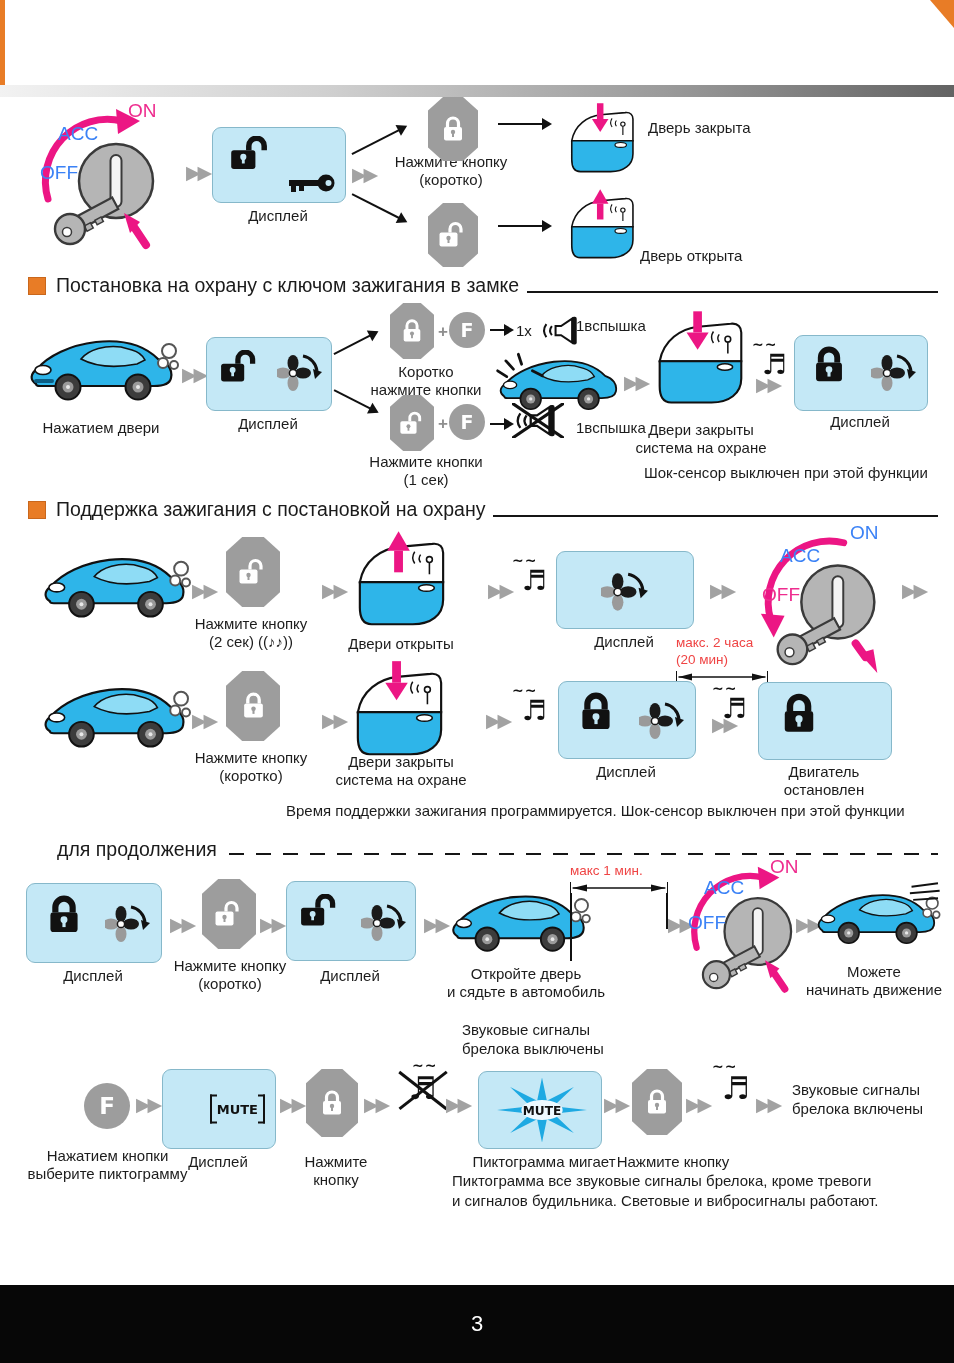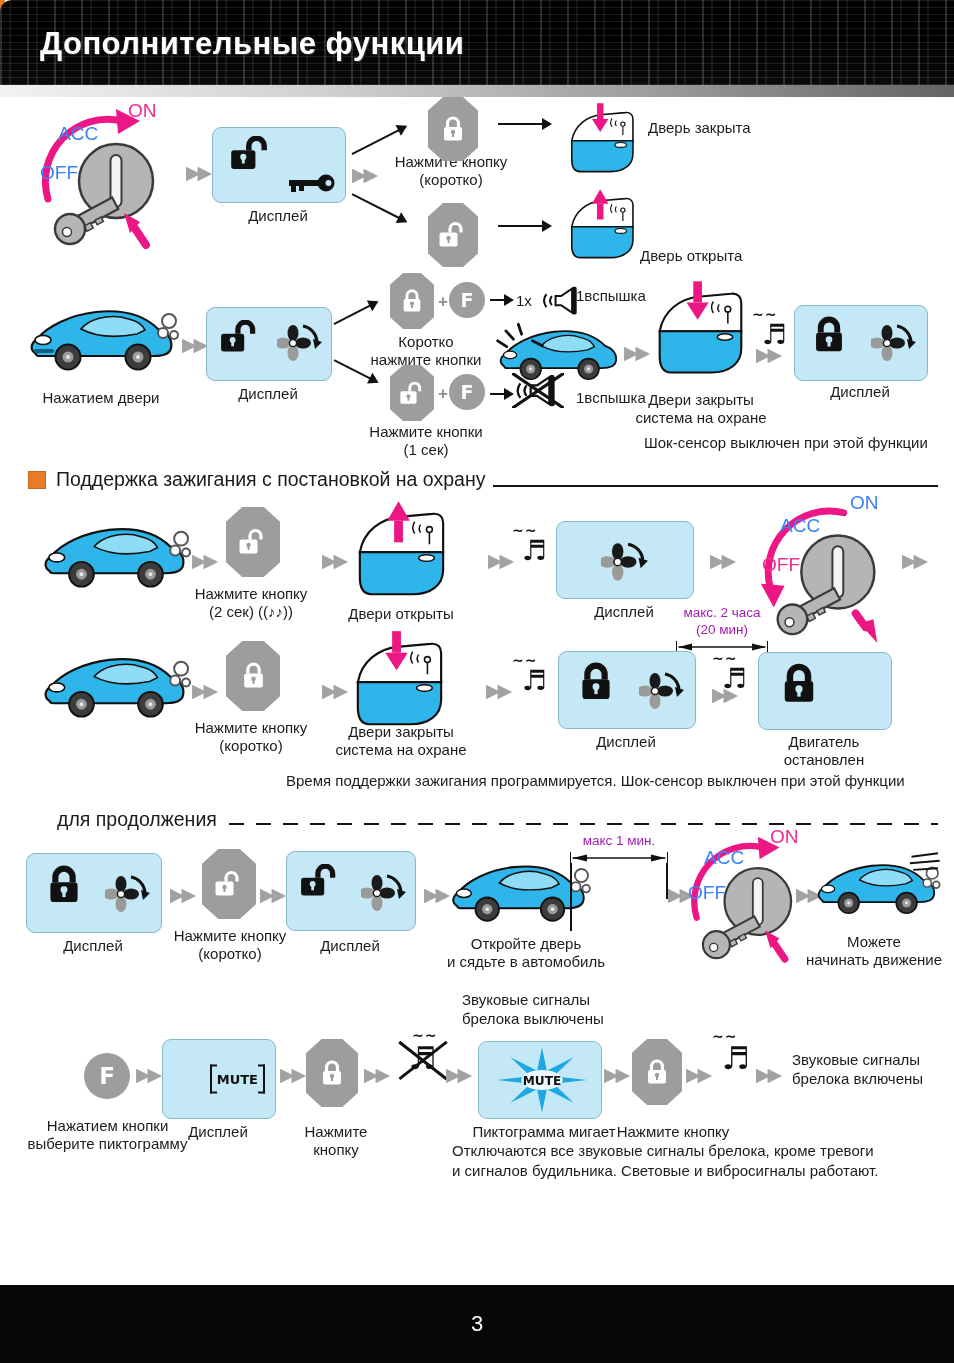--- a/index.html
+++ b/index.html
@@ -43,42 +43,39 @@
   .rot-dn{transform:rotate(27deg);transform-origin:left center}
   .tnote{position:absolute;line-height:1}
   .tilde{display:block;font-family:"DejaVu Sans",sans-serif;font-size:14px;font-weight:bold;letter-spacing:1px;color:#111}
   .notes{display:inline-block;font-family:"DejaVu Sans",sans-serif;font-size:28px;color:#111;margin-left:10px;line-height:1}
   .xnote{position:relative}
   .xnote::before,.xnote::after{content:"";position:absolute;left:-16px;right:-16px;top:52%;height:2.6px;background:#111}
   .xnote::before{transform:rotate(38deg)}
   .xnote::after{transform:rotate(-38deg)}
   .ilbl{position:absolute;font-size:19px;color:#3b82f6;line-height:1}
   .pk{color:#ee2c8e}
-  .meas{position:absolute;text-align:center;font-size:13.5px;line-height:1.25;color:#a21caf}
+  .meas{position:absolute;text-align:left;font-size:13.5px;line-height:1.25;color:#ef4444}
   .meas span{display:block}
   .marr{position:relative;height:12px;border-left:1.5px solid #111;border-right:1.5px solid #111;margin-top:2px}
   .vline{position:absolute;width:1.5px;background:#111}
   .spk{position:absolute;display:flex;align-items:center;gap:7px;font-size:15px;color:#1c1c1c}
   .mute-brk{position:absolute;right:10px;top:50%;transform:translateY(-50%);padding:8px 7px;font-size:13px;font-weight:bold;
             font-family:"DejaVu Sans",sans-serif;color:#111;line-height:1}
   .mute-brk::before{content:"";position:absolute;left:0;top:0;bottom:0;width:5px;border:2.4px solid #111;border-right:none}
   .mute-brk::after{content:"";position:absolute;right:0;top:0;bottom:0;width:5px;border:2.4px solid #111;border-left:none}
   .footer{position:absolute;left:0;bottom:0;width:954px;height:78px;background:#070707;display:flex;align-items:center;justify-content:center}
   .pnum{color:#fff;font-size:22px}
 </style>
 </head>
 <body>
 
 <div class="page">
 
   <div class="corner-tl"></div>
   <div class="corner-tr"></div>
-  <div class="banner">
-    <span class="hdr-title">Дополнительные функции</span>
-  </div>
   <div class="hdr-strip"></div>
   <div style="height:97px"></div>
 
   <div>
     <div class="diagram" style="height:172px">
 
       <div class="abs" style="left:34px;top:4px;width:140px;height:150px">
         <svg width="140" height="150" viewBox="0 0 140 150" style="overflow:visible">
           <path d="M14 98 A62 62 0 0 1 88 20" fill="none" stroke="#ec1684" stroke-width="7" stroke-linecap="round"></path>
           <polygon points="82,8 106,20 84,33" fill="#ec1684"></polygon>
@@ -179,20 +176,25 @@
             <rect x="43" y="12" width="9" height="22"></rect>
             <polygon points="36,12 59,12 47.5,-8"></polygon>
           </g>
       </svg>
       <div class="lab" style="left:648px;top:22px">Дверь закрыта</div>
       <div class="lab" style="left:640px;top:150px">Дверь открыта</div>
     </div>
   </div>
 
   <div>
+    <div class="sec-title">
+      <span class="bullet"></span>
+      <span>Постановка на охрану с ключом зажигания в замке</span>
+      <span class="rule"></span>
+    </div>
     <div class="diagram" style="height:194px">
 
       <svg class="abs" style="left:26px;top:30px;overflow:visible" width="150" viewBox="0 0 150 80">
         <path d="M10 55 C4 51 4 45 11 40 C22 27 44 16 70 13 C98 10 119 17 132 30 C141 33 147 40 145 49 C144 54 138 57 128 57 L14 57 C11 57 10 56 10 55 Z" fill="#2eb5e9" stroke="#111" stroke-width="2.2"></path>
         <path d="M55 30 C63 20 80 16 95 18 L106 21 C113 23 117 27 119 31 L111 35 C90 39 70 38 55 30 Z" fill="#8edcf5" stroke="#111" stroke-width="1.6"></path>
         <ellipse cx="17" cy="41" rx="8" ry="4.5" fill="#fff" stroke="#111" stroke-width="1.6"></ellipse>
         <rect x="8" y="50" width="20" height="4" rx="2" fill="#0d5e84"></rect>
         <circle cx="42" cy="58" r="12.5" fill="#3c3c3c" stroke="#111" stroke-width="2"></circle>
           <circle cx="42" cy="58" r="5.5" fill="#9a9a9a"></circle>
           <circle cx="42" cy="58" r="2" fill="#e8e8e8"></circle>
@@ -761,21 +763,21 @@
       <span class="tnote" style="left:712px;top:44px">
         <span class="tilde">~~</span>
         <span class="notes" style="font-size:31px">♬</span>
       </span>
       <span class="da" style="left:756px;top:80px">▶▶</span>
       <div class="lab" style="left:792px;top:66px">
         <span>Звуковые сигналы</span>
           <span>брелока включены</span>
       </div>
       <div class="note" style="left:452px;top:156px;width:495px">
-        <span>Отключаются все звуковые сигналы брелока, кроме тревоги</span>
+        <span>Пиктограмма все звуковые сигналы брелока, кроме тревоги</span>
           <span>и сигналов будильника. Световые и вибросигналы работают.</span>
       </div>
     </div>
   </div>
 
   <div class="footer">
     <span class="pnum">3</span>
   </div>
 </div>
 

